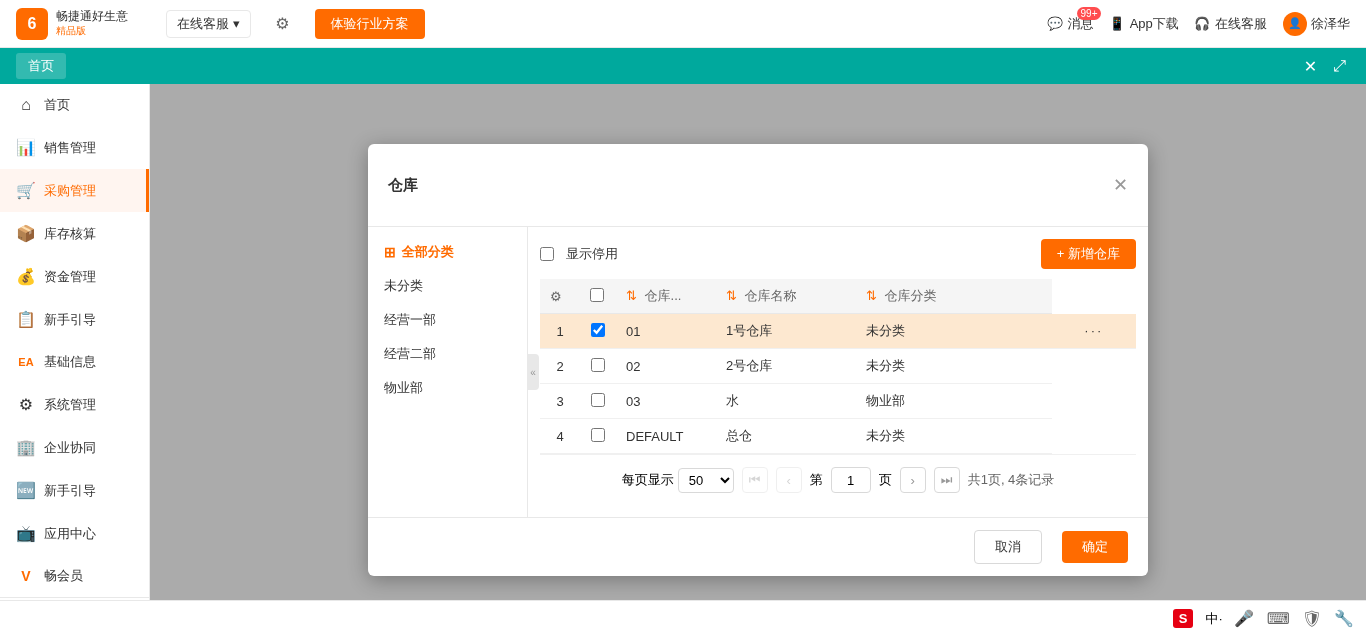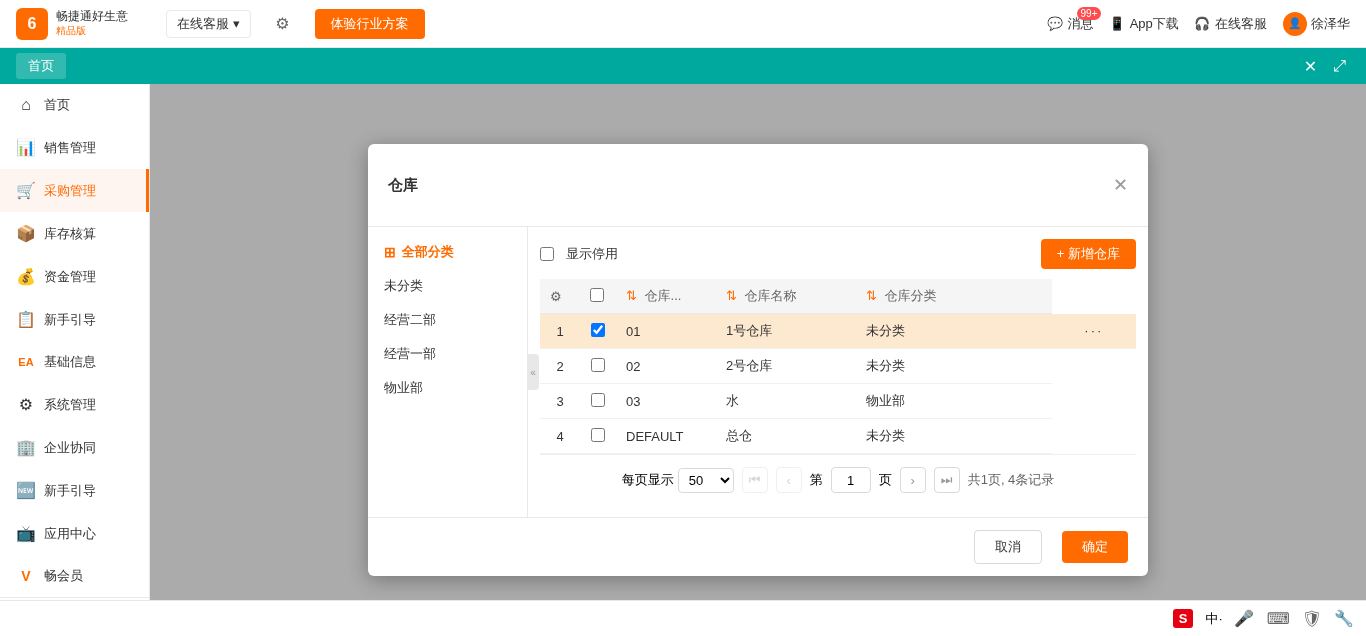--- a/index.html
+++ b/index.html
@@ -404,24 +404,24 @@
 
           <div class="cat-sidebar">
             <div class="cat-item active">
               <span class="cat-grid-icon">⊞</span>
               <span>全部分类</span>
             </div>
             <div class="cat-item">
               <span>未分类</span>
             </div>
             <div class="cat-item">
+              <span>经营一部</span>
+            </div>
+            <div class="cat-item">
               <span>经营二部</span>
-            </div>
-            <div class="cat-item">
-              <span>经营一部</span>
             </div>
             <div class="cat-item">
               <span>物业部</span>
             </div>
             <div class="cat-collapse-btn">«</div>
           </div>
 
           <div class="modal-main">
 
             <div class="modal-toolbar">

